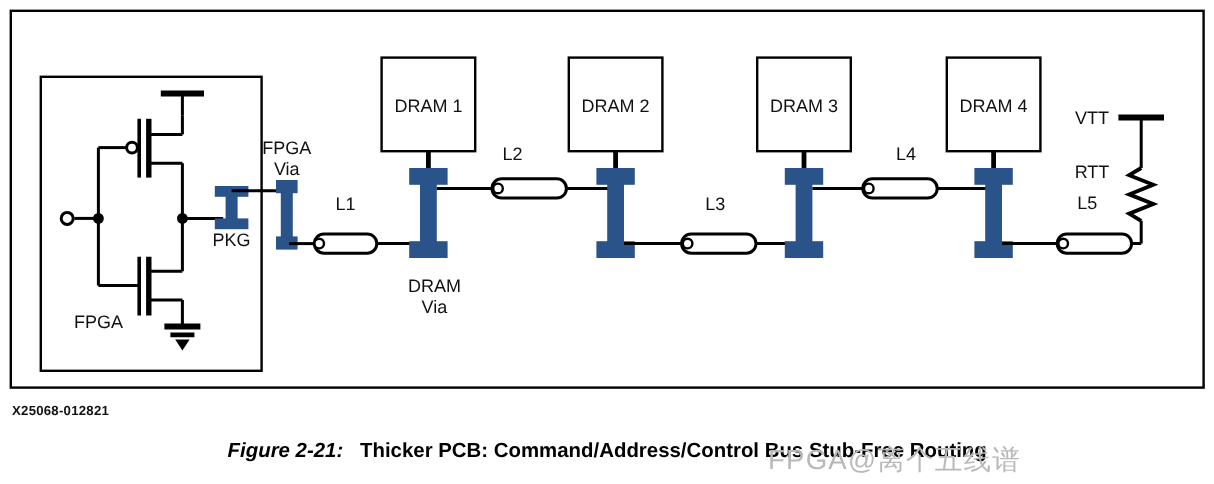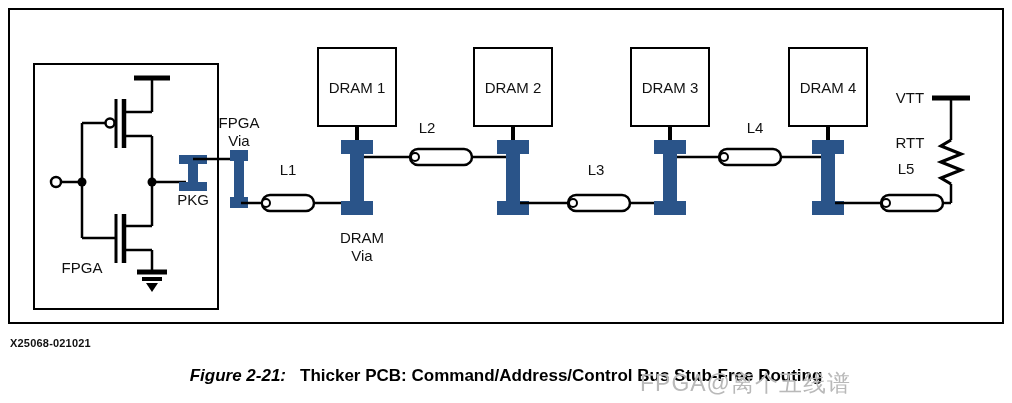--- a/index.html
+++ b/index.html
@@ -167,21 +167,21 @@
     <text class="lbl lbl-mid" x="427" y="133">L2</text>
     <text class="lbl lbl-mid" x="596" y="175">L3</text>
     <text class="lbl lbl-mid" x="755" y="133">L4</text>
 
     <text class="lbl lbl-mid" x="910" y="103">VTT</text>
     <text class="lbl lbl-mid" x="910" y="148">RTT</text>
     <text class="lbl lbl-mid" x="906" y="174">L5</text>
 
   </svg>
 
-  <div class="doc-id">X25068-021021</div>
+  <div class="doc-id">X25068-012821</div>
 
   <div class="caption">
     <span class="fignum">Figure 2-21:</span><span class="figtitle">Thicker PCB: Command/Address/Control Bus Stub-Free Routing</span>
   </div>
 
   <div class="watermark">FPGA@离个五线谱</div>
 
 </div>
 
 </body></html>

